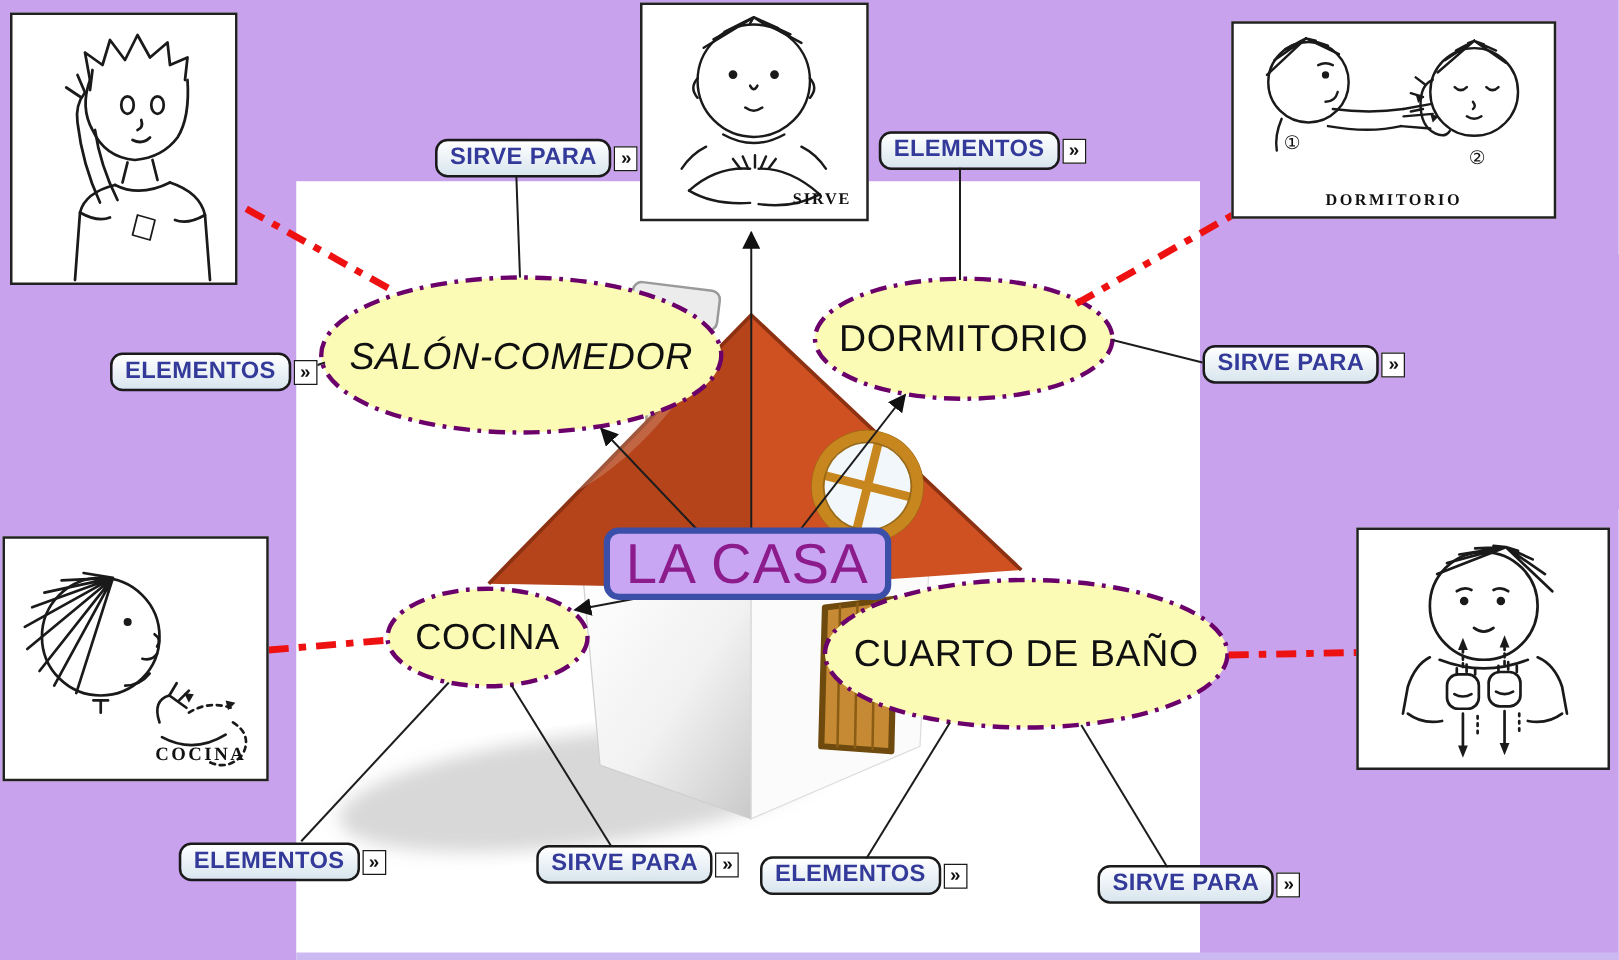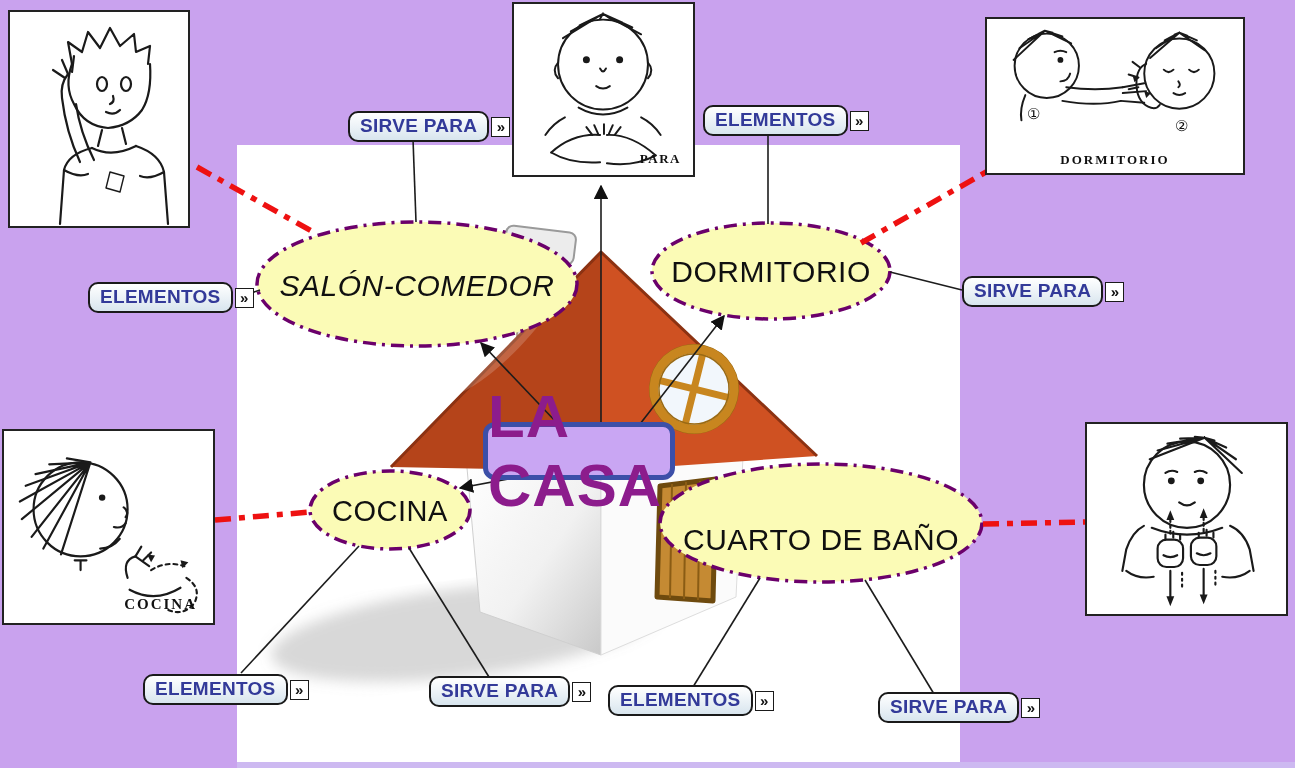--- a/index.html
+++ b/index.html
@@ -3,23 +3,23 @@
 <meta charset="utf-8">
 <style>
   html,body{margin:0;padding:0;}
   .stage{position:relative;width:1295px;height:768px;background:#c9a2ee;overflow:hidden;
          font-family:"Liberation Sans",sans-serif;}
   .canvas{position:absolute;left:237px;top:145px;width:723px;height:623px;background:#ffffff;}
   .bottom-strip{position:absolute;left:237px;top:762px;width:1058px;height:6px;background:#cdb9f1;}
   .overlay{position:absolute;left:0;top:0;width:1295px;height:768px;}
   .node-label{position:absolute;transform:translate(-50%,-50%);font-size:30px;color:#101010;
               white-space:nowrap;letter-spacing:.5px;z-index:4;}
-  .title-box{position:absolute;left:483px;top:422px;width:192px;height:58px;box-sizing:border-box;
+  .title-box{position:absolute;left:483px;top:422px;width:230px;height:58px;box-sizing:border-box;
              background:#c9a6f3;border:5px solid #3c4fa8;border-radius:12px;display:flex;
-             align-items:center;justify-content:center;font-size:60px;font-weight:bold;
+             align-items:center;justify-content:center;font-size:45px;font-weight:normal;
              color:#8c1c8c;letter-spacing:1px;z-index:5;}
   .btn{position:absolute;display:flex;align-items:center;z-index:6;}
   .pill{border:2.5px solid #1a1a1a;border-radius:10px;padding:2px 10px 3px;
         background:linear-gradient(180deg,#ffffff 0%,#eaf1f6 55%,#d8e5ee 100%);
         font-weight:bold;font-size:19px;color:#333a99;letter-spacing:.3px;white-space:nowrap;}
   .chev{width:17px;height:18px;border:1.5px solid #1a1a1a;background:#fff;color:#111;
         display:flex;align-items:center;justify-content:center;font-size:15px;font-weight:bold;
         margin-left:2px;line-height:1;}
   .img-card{position:absolute;background:#fff;border:2px solid #222;z-index:3;box-sizing:border-box;}
   .caption{position:absolute;font-family:"Liberation Serif",serif;font-weight:bold;color:#111;}
@@ -95,21 +95,21 @@
       <path d="M197,167 L315,233"></path>
       <path d="M861,243 L988,171"></path>
       <path d="M215,520 L311,512"></path>
       <path d="M983,524 L1087,522"></path>
     </g>
   </svg>
 
   <div class="node-label" style="left:417px;top:286px;font-style:italic;">SALÓN-COMEDOR</div>
   <div class="node-label" style="left:771px;top:272px;">DORMITORIO</div>
   <div class="node-label" style="left:390px;top:511px;font-size:29px;">COCINA</div>
-  <div class="node-label" style="left:821px;top:540px;">CUARTO DE BAÑO</div>
+  <div class="node-label" style="left:821px;top:524px;">CUARTO DE BAÑO</div>
 
   <div class="title-box">
     <span>LA CASA</span>
   </div>
 
   <div class="btn" style="left:348px;top:111px;">
     <span class="pill">SIRVE PARA</span>
     <span class="chev">»</span>
   </div>
   <div class="btn" style="left:703px;top:105px;">
@@ -174,21 +174,21 @@
         <path d="M88,66 q3,6 6,0"></path>
           <path d="M84,84 q7,5 14,0"></path>
         <path d="M66,106 q25,14 50,0"></path>
         <path d="M52,116 q-12,6 -20,18 M130,116 q12,6 20,18"></path>
         <path d="M38,152 Q60,132 88,134"></path>
           <path d="M145,155 Q120,133 95,134"></path>
         <path d="M80,134 l-6,-8 M86,133 l-4,-9 M92,133 l0,-10 M97,133 l4,-9 M103,134 l6,-8"></path>
         <path d="M38,152 q20,12 50,10 M145,155 q-22,12 -50,8"></path>
       </g>
     </svg>
-    <span class="caption" style="right:12px;bottom:8px;font-size:13px;letter-spacing:1.5px;">PARA</span>
+    <span class="caption" style="right:12px;bottom:8px;font-size:13px;letter-spacing:1.5px;">SIRVE</span>
   </div>
 
   <div class="img-card" style="left:985px;top:17px;width:260px;height:158px;">
     <svg width="256" height="154" viewBox="0 0 260 158">
       <g stroke="#1a1a1a" stroke-width="2" fill="none" stroke-linecap="round">
         <path d="M58,12 L26,42 M58,12 L32,30 M58,12 L41,21 M58,12 L52,15 M58,12 L66,14 M58,12 L76,18 M58,12 L85,25"></path>
         <circle cx="60" cy="48" r="33"></circle>
         <circle cx="74" cy="42" r="2" fill="#1a1a1a"></circle>
           <path d="M68,34 q6,-3 12,0"></path>
         <path d="M84,56 q-2,8 -10,8"></path>

